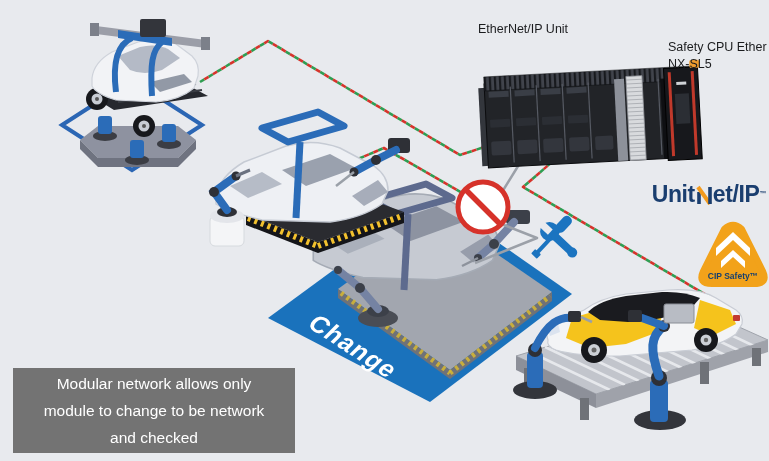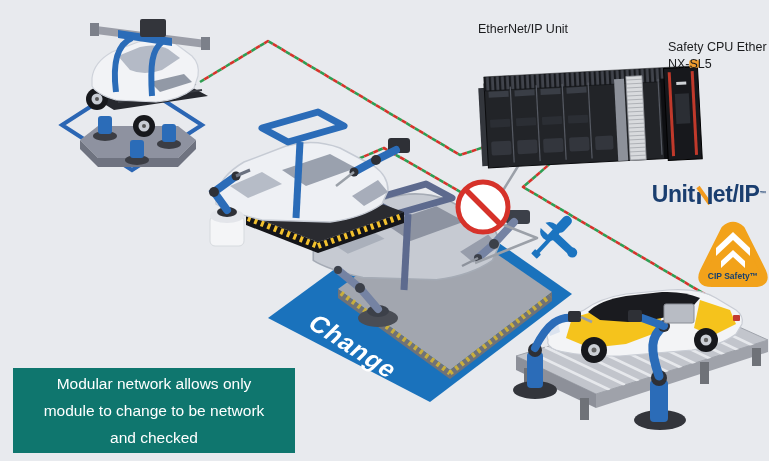--- a/index.html
+++ b/index.html
@@ -6,21 +6,21 @@
   .canvas{position:relative;width:769px;height:461px;background:#e8eaee;
           font-family:"Liberation Sans",sans-serif;overflow:hidden}
   svg.scene{position:absolute;left:0;top:0;display:block}
   .hw-label{position:absolute;font-size:12.5px;line-height:17px;color:#1b1c1e;white-space:nowrap}
   .hw-label div{white-space:nowrap}
   .eip-logo{position:absolute;left:604px;top:180px;width:162px;display:flex;
             align-items:flex-end;justify-content:flex-end;color:#1a3e6f;
             font-weight:bold;font-size:23px;letter-spacing:-0.4px;line-height:24px}
   .eip-logo .nglyph{display:inline-block;margin:0 0 1px 1px}
   .eip-logo .tm{font-size:7px;font-weight:bold;align-self:flex-start;margin-top:2px}
-  .callout{position:absolute;left:13px;top:368px;width:282px;height:85px;background:#0f766e;
+  .callout{position:absolute;left:13px;top:368px;width:282px;height:85px;background:#737373;
            color:#ffffff;display:flex;flex-direction:column;justify-content:center;
            align-items:center;font-size:15.5px;line-height:27px;text-align:center}
 </style>
 </head>
 <body>
 
 <div class="canvas">
 
 <svg class="scene" width="769" height="461" viewBox="0 0 769 461">
   <defs>

